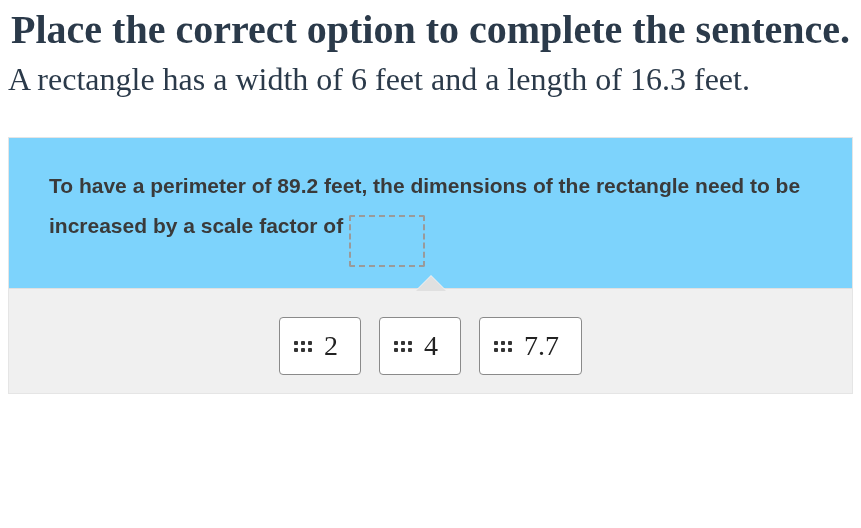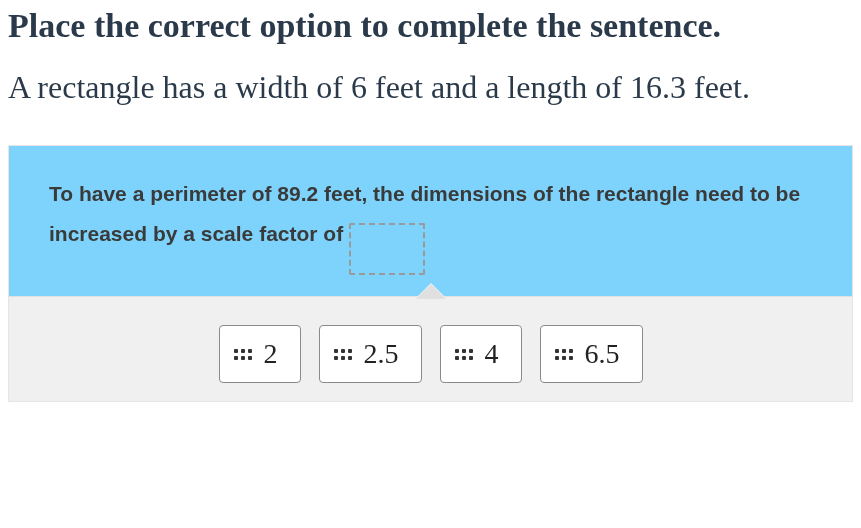--- a/index.html
+++ b/index.html
@@ -10,24 +10,25 @@
     background: #ffffff;
     font-family: Georgia, 'Times New Roman', serif;
     color: #2b3a4a;
     overflow: hidden;
   }
   .page {
     box-sizing: border-box;
     padding: 4px 8px 0 8px;
   }
   .instruction {
-    font-size: 34px;
+    font-size: 40px;
     font-weight: bold;
     line-height: 1.3;
-    margin-bottom: 18px;
+    margin-bottom: 2px;
+    text-align: center;
   }
   .problem {
     font-size: 32px;
     font-weight: normal;
     line-height: 1.35;
     margin-bottom: 36px;
   }
   .panel {
     background: #7dd3fc;
     border: 1px solid #e5e5e5;
@@ -151,39 +152,28 @@
       </div>
       <div class="option-tile">
         <div class="grip">
             <span></span>
             <span></span>
             <span></span>
             <span></span>
             <span></span>
             <span></span>
           </div>
-        <span>2.5</span>
-      </div>
-      <div class="option-tile">
-        <div class="grip">
-            <span></span>
-            <span></span>
-            <span></span>
-            <span></span>
-            <span></span>
-            <span></span>
-          </div>
         <span>4</span>
       </div>
       <div class="option-tile">
         <div class="grip">
             <span></span>
             <span></span>
             <span></span>
             <span></span>
             <span></span>
             <span></span>
           </div>
-        <span>6.5</span>
+        <span>7.7</span>
       </div>
     </div>
   </div>
 </div>
 
 </body></html>

